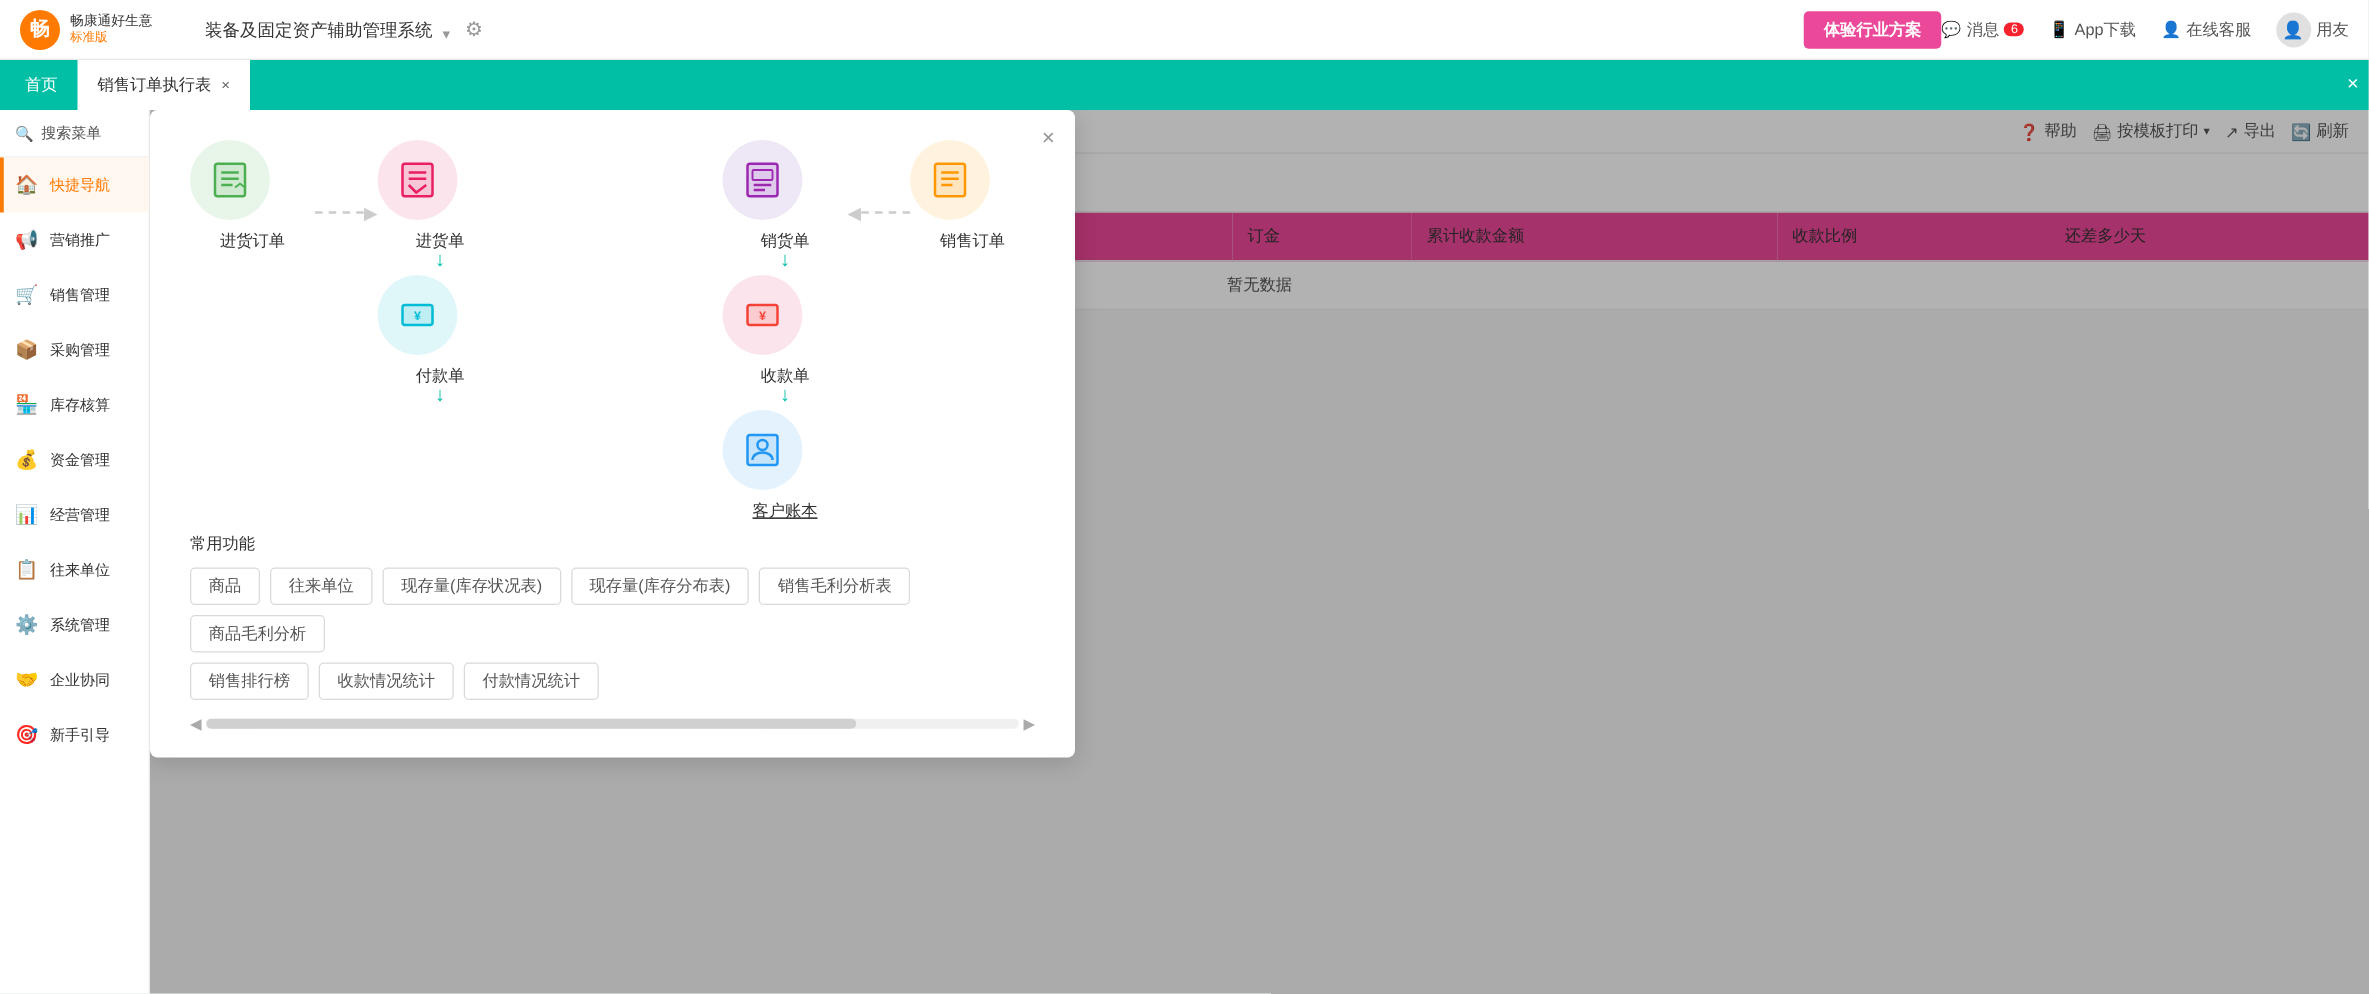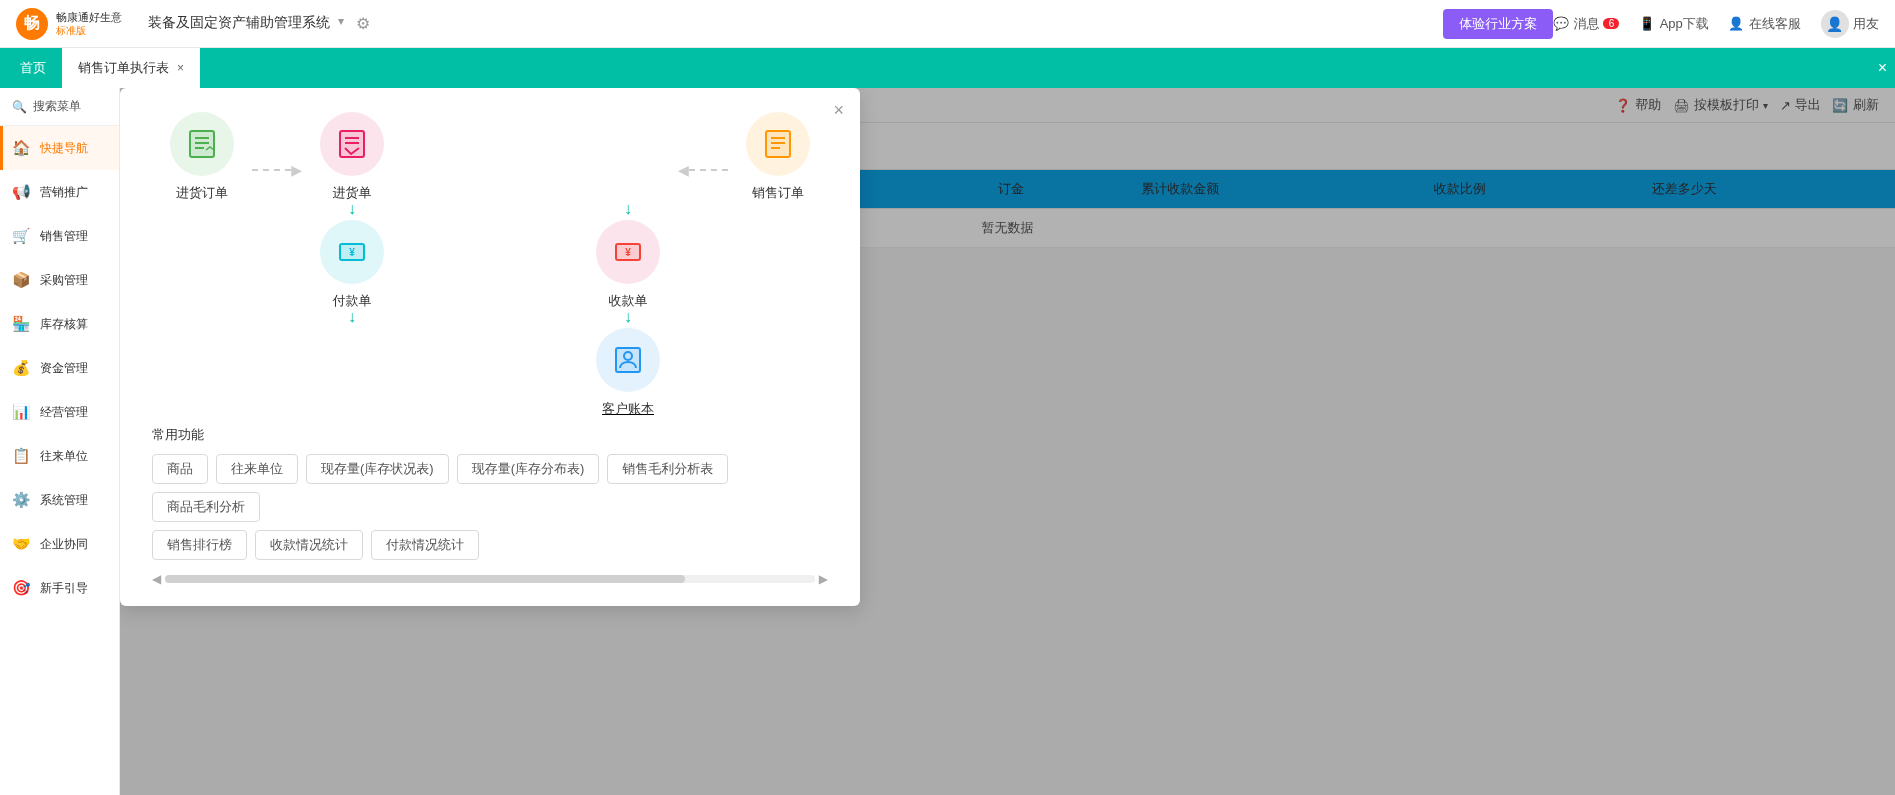--- a/index.html
+++ b/index.html
@@ -29,37 +29,38 @@
       display: flex;
       align-items: center;
       justify-content: center;
       color: #fff;
       font-size: 16px;
       font-weight: bold;
     }
     .logo-text { font-size: 11px; color: #333; line-height: 1.3; }
     .system-title-area {
       display: flex;
-      align-items: flex-start;
+      align-items: flex-end;
       gap: 8px;
       flex: 1;
-      margin-left: 12px;
+      margin-left: 28px;
     }
     .system-title { font-size: 14px; color: #333; font-weight: 500; }
     .dropdown-arrow { color: #999; font-size: 12px; cursor: pointer; }
     .settings-icon { color: #999; font-size: 16px; cursor: pointer; margin-left: 4px; }
     .experience-btn {
-      background: #8b5cf6;
+      background: #ec4899;
       color: #fff;
       border: none;
       padding: 6px 16px;
       border-radius: 4px;
       cursor: pointer;
       font-size: 13px;
       margin-left: 12px;
+      font-weight: bold;
     }
     .header-right {
       display: flex;
       align-items: center;
       gap: 20px;
       margin-left: auto;
     }
     .header-action {
       display: flex;
       align-items: center;
@@ -272,21 +273,21 @@
       background: #fff;
       margin: 0;
       overflow: auto;
     }
     .data-table {
       width: 100%;
       border-collapse: collapse;
       font-size: 13px;
     }
     .data-table th {
-      background: #0ea5e9;
+      background: #ec4899;
       border-bottom: 1px solid #e8e8e8;
       padding: 10px 12px;
       color: #333;
       font-weight: 500;
       text-align: left;
       white-space: nowrap;
     }
     .data-table td {
       padding: 10px 12px;
       border-bottom: 1px solid #f0f0f0;
@@ -325,21 +326,20 @@
       right: 16px;
       font-size: 18px;
       color: #999;
       cursor: pointer;
       background: none;
       border: none;
     }
     .flow-node {
       display: flex;
       flex-direction: column;
-      align-items: center;
       gap: 8px;
     }
     .flow-circle {
       width: 64px;
       height: 64px;
       border-radius: 50%;
       display: flex;
       align-items: center;
       justify-content: center;
       font-size: 26px;
@@ -614,20 +614,32 @@
                   <line x1="9" y1="10" x2="23" y2="10" stroke="#e91e63" stroke-width="2"></line>
                   <line x1="9" y1="15" x2="23" y2="15" stroke="#e91e63" stroke-width="2"></line>
                   <path d="M9 20 L15 26 L23 20" stroke="#e91e63" stroke-width="2" fill="none"></path>
                 </svg>
               </div>
               <span class="flow-label">进货单</span>
             </div>
 
             <div style="flex:1;"></div>
 
+            <div class="flow-node" style="width:100px;">
+              <div class="flow-circle circle-purple" style="width:64px;height:64px;">
+                <svg width="32" height="32" viewBox="0 0 32 32" fill="none">
+                  <rect x="4" y="3" width="24" height="26" rx="2" fill="#9c27b0" opacity="0.15"></rect>
+                  <rect x="4" y="3" width="24" height="26" rx="2" stroke="#9c27b0" stroke-width="2"></rect>
+                  <rect x="8" y="8" width="16" height="8" rx="1" stroke="#9c27b0" stroke-width="1.5" fill="none"></rect>
+                  <line x1="9" y1="20" x2="23" y2="20" stroke="#9c27b0" stroke-width="2"></line>
+                  <line x1="9" y1="24" x2="18" y2="24" stroke="#9c27b0" stroke-width="2"></line>
+                </svg>
+              </div>
+              <span class="flow-label">销货单</span>
+            </div>
 
             <div style="display:flex;align-items:center;margin-bottom:24px;flex:0 0 50px;">
               <span style="color:#ccc;font-size:14px;">◀</span>
               <div style="flex:1;height:2px;border-top:2px dashed #ccc;"></div>
             </div>
 
             <div class="flow-node" style="width:100px;">
               <div class="flow-circle circle-orange" style="width:64px;height:64px;">
                 <svg width="32" height="32" viewBox="0 0 32 32" fill="none">
                   <rect x="4" y="3" width="24" height="26" rx="2" fill="#ff9800" opacity="0.15"></rect>

